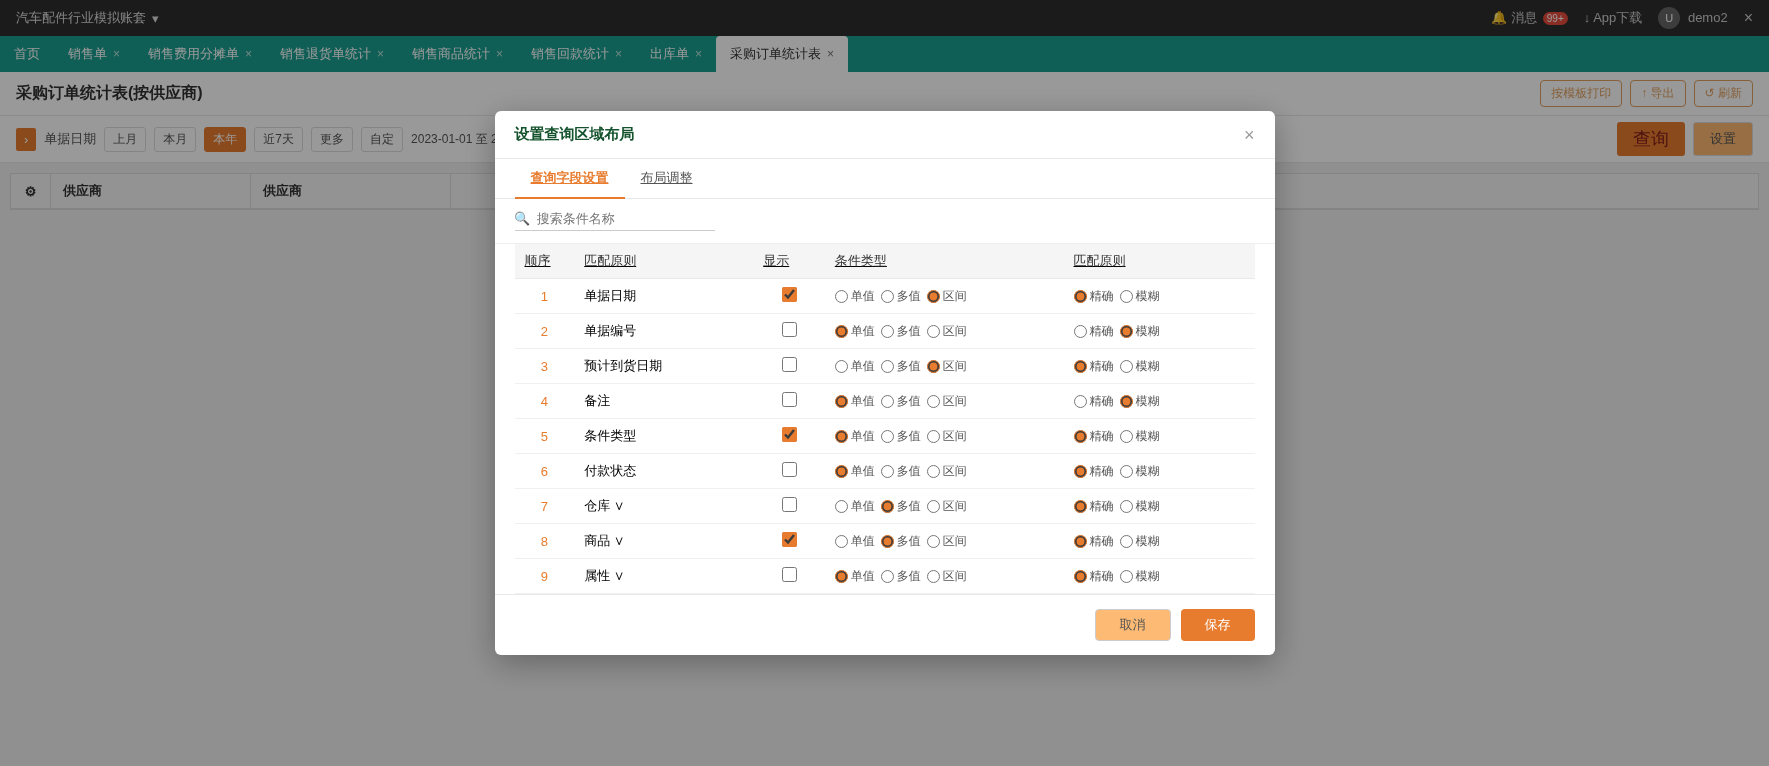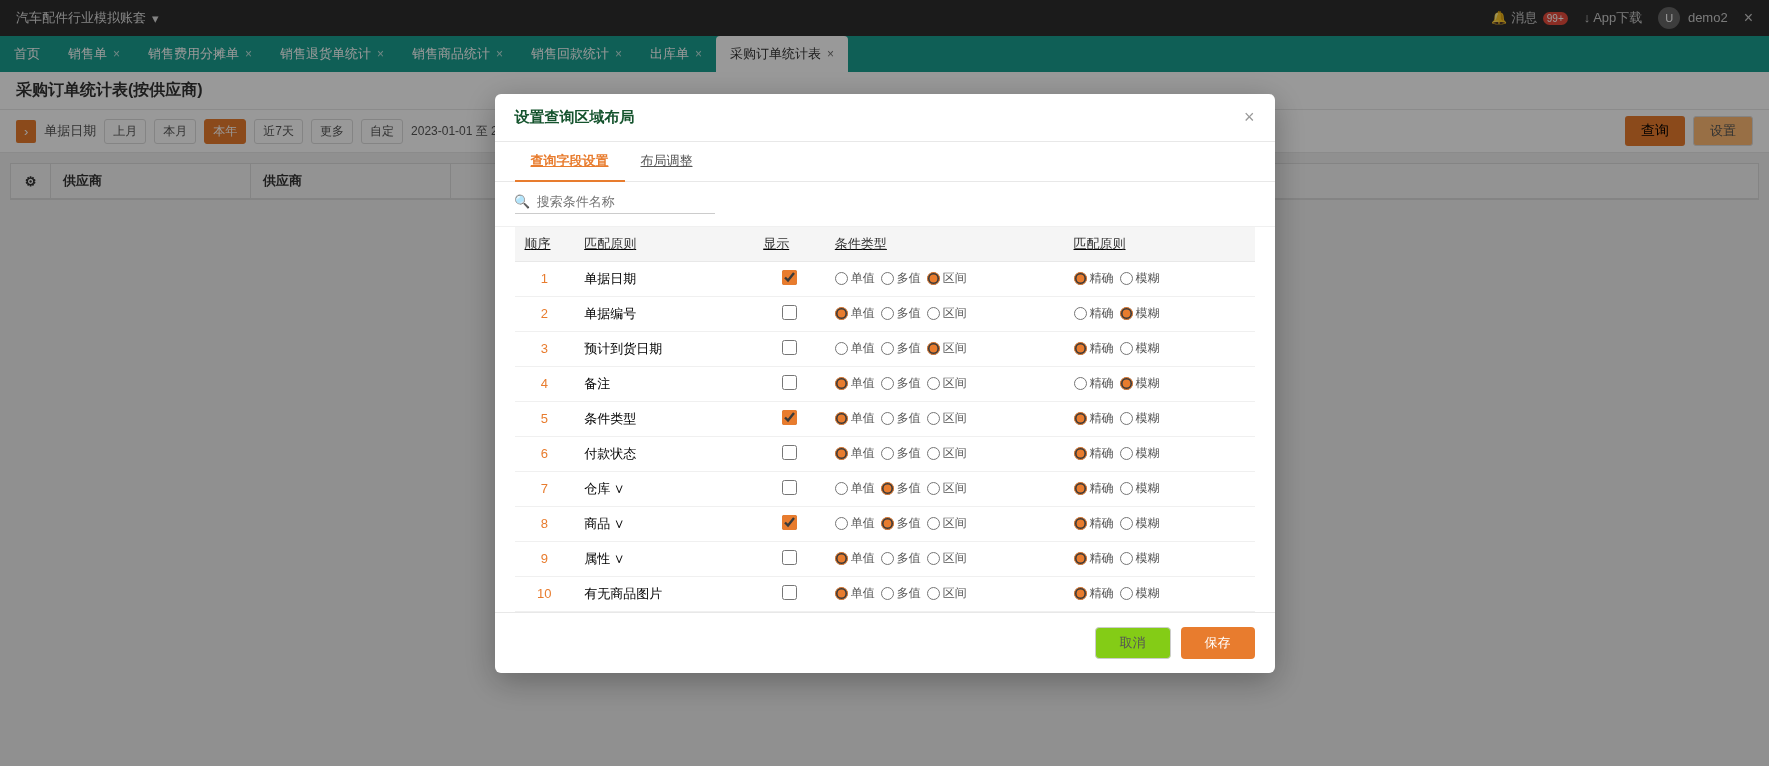--- a/index.html
+++ b/index.html
@@ -211,21 +211,21 @@
     .modal-footer {
       padding: 14px 20px;
       border-top: 1px solid #e8e8e8;
       display: flex;
       justify-content: flex-end;
       gap: 10px;
     }
     .btn-cancel {
       padding: 6px 24px;
       border: 1px solid #ccc;
-      background: #84cc16;
+      background: #fdba74;
       color: #555;
       border-radius: 4px;
       cursor: pointer;
       font-size: 13px;
     }
     .btn-save {
       padding: 6px 24px;
       border: none;
       background: #e87c2e;
       color: #fff;
@@ -240,26 +240,26 @@
       color: #fff;
       padding: 4px 8px;
       cursor: pointer;
       border-radius: 2px;
       font-size: 13px;
     }
 
     .action-btn-group { display: flex; gap: 8px; }
     .btn-query {
       background: #e87c2e;
-      color: #000000;
+      color: #7f1d1d;
       border: none;
       padding: 5px 16px;
       border-radius: 3px;
       cursor: pointer;
-      font-size: 14px;
+      font-size: 18px;
     }
     .btn-setting {
       background: #fdba74;
       color: #555;
       border: 1px solid #ddd;
       padding: 5px 16px;
       border-radius: 3px;
       cursor: pointer;
       font-size: 13px;
     }
@@ -320,20 +320,29 @@
     <span class="close-x">×</span>
   </div>
   <div class="tab-item active">
     <span>采购订单统计表</span>
     <span class="close-x">×</span>
   </div>
 </div>
 
 <div class="page-header">
   <h1 class="page-title">采购订单统计表(按供应商)</h1>
+  <div class="page-actions">
+    <button class="btn-print">按模板打印</button>
+    <button class="btn-export">
+      <span>↑</span> <span>导出</span>
+    </button>
+    <button class="btn-refresh">
+      <span>↺</span> <span>刷新</span>
+    </button>
+  </div>
 </div>
 
 <div class="filter-bar">
   <button class="sidebar-toggle-btn">›</button>
   <span class="filter-label">单据日期</span>
   <button class="date-btn">上月</button>
   <button class="date-btn">本月</button>
   <button class="date-btn active">本年</button>
   <button class="date-btn">近7天</button>
   <button class="date-btn">更多</button>
@@ -544,38 +553,20 @@
                   <label><input type="radio" name="type-8" value="区间" style="">区间</label>
                 </div>
               </td>
               <td class="col-match">
                 <div class="radio-group">
                   <label><input type="radio" name="match-8" value="精确" checked="" style="">精确</label>
                   <label><input type="radio" name="match-8" value="模糊" style="">模糊</label>
                 </div>
               </td>
             </tr>
-            <tr>
-              <td class="col-order" style="color: rgb(232, 124, 46); text-align: center;">10</td>
-              <td class="col-name">有无商品图片</td>
-              <td class="col-display" style="text-align: center;"><input type="checkbox" class="cb" style=""></td>
-              <td class="col-type">
-                <div class="radio-group">
-                  <label><input type="radio" name="type-9" value="单值" checked="" style="">单值</label>
-                  <label><input type="radio" name="type-9" value="多值" style="">多值</label>
-                  <label><input type="radio" name="type-9" value="区间" style="">区间</label>
-                </div>
-              </td>
-              <td class="col-match">
-                <div class="radio-group">
-                  <label><input type="radio" name="match-9" value="精确" checked="" style="">精确</label>
-                  <label><input type="radio" name="match-9" value="模糊" style="">模糊</label>
-                </div>
-              </td>
-            </tr>
           </tbody>
       </table>
     </div>
 
     <div class="modal-footer">
       <button class="btn-cancel">取消</button>
       <button class="btn-save">保存</button>
     </div>
   </div>
 </div>

